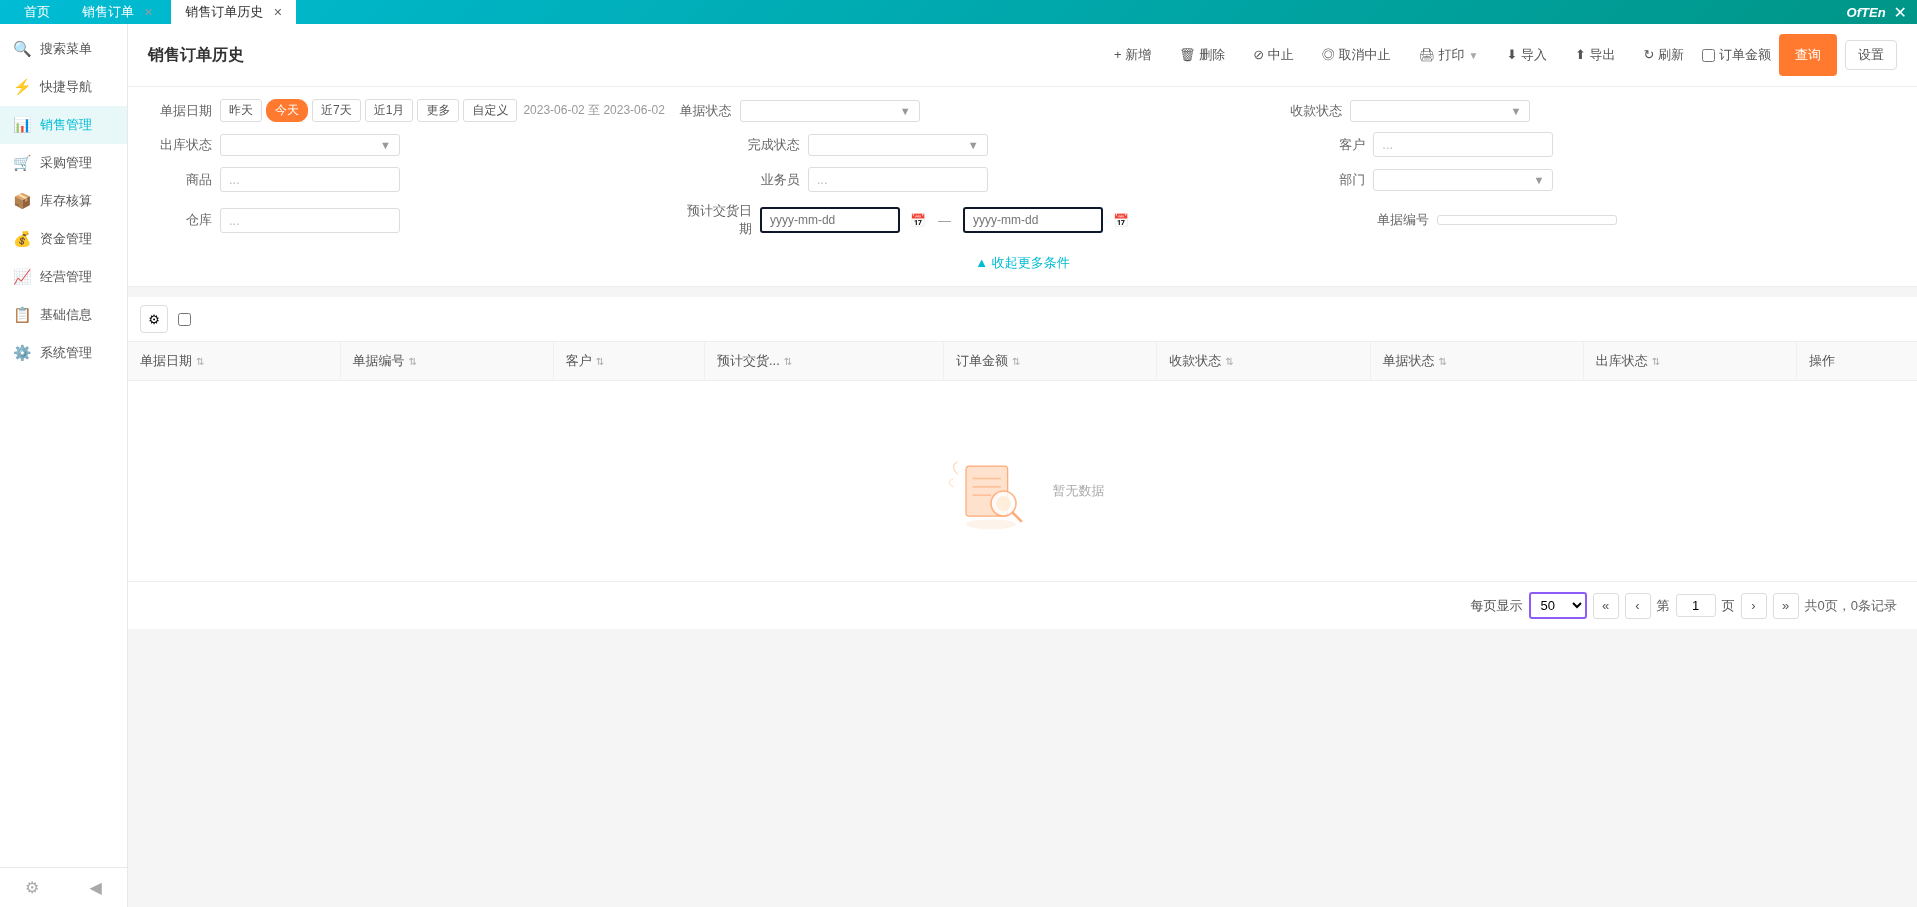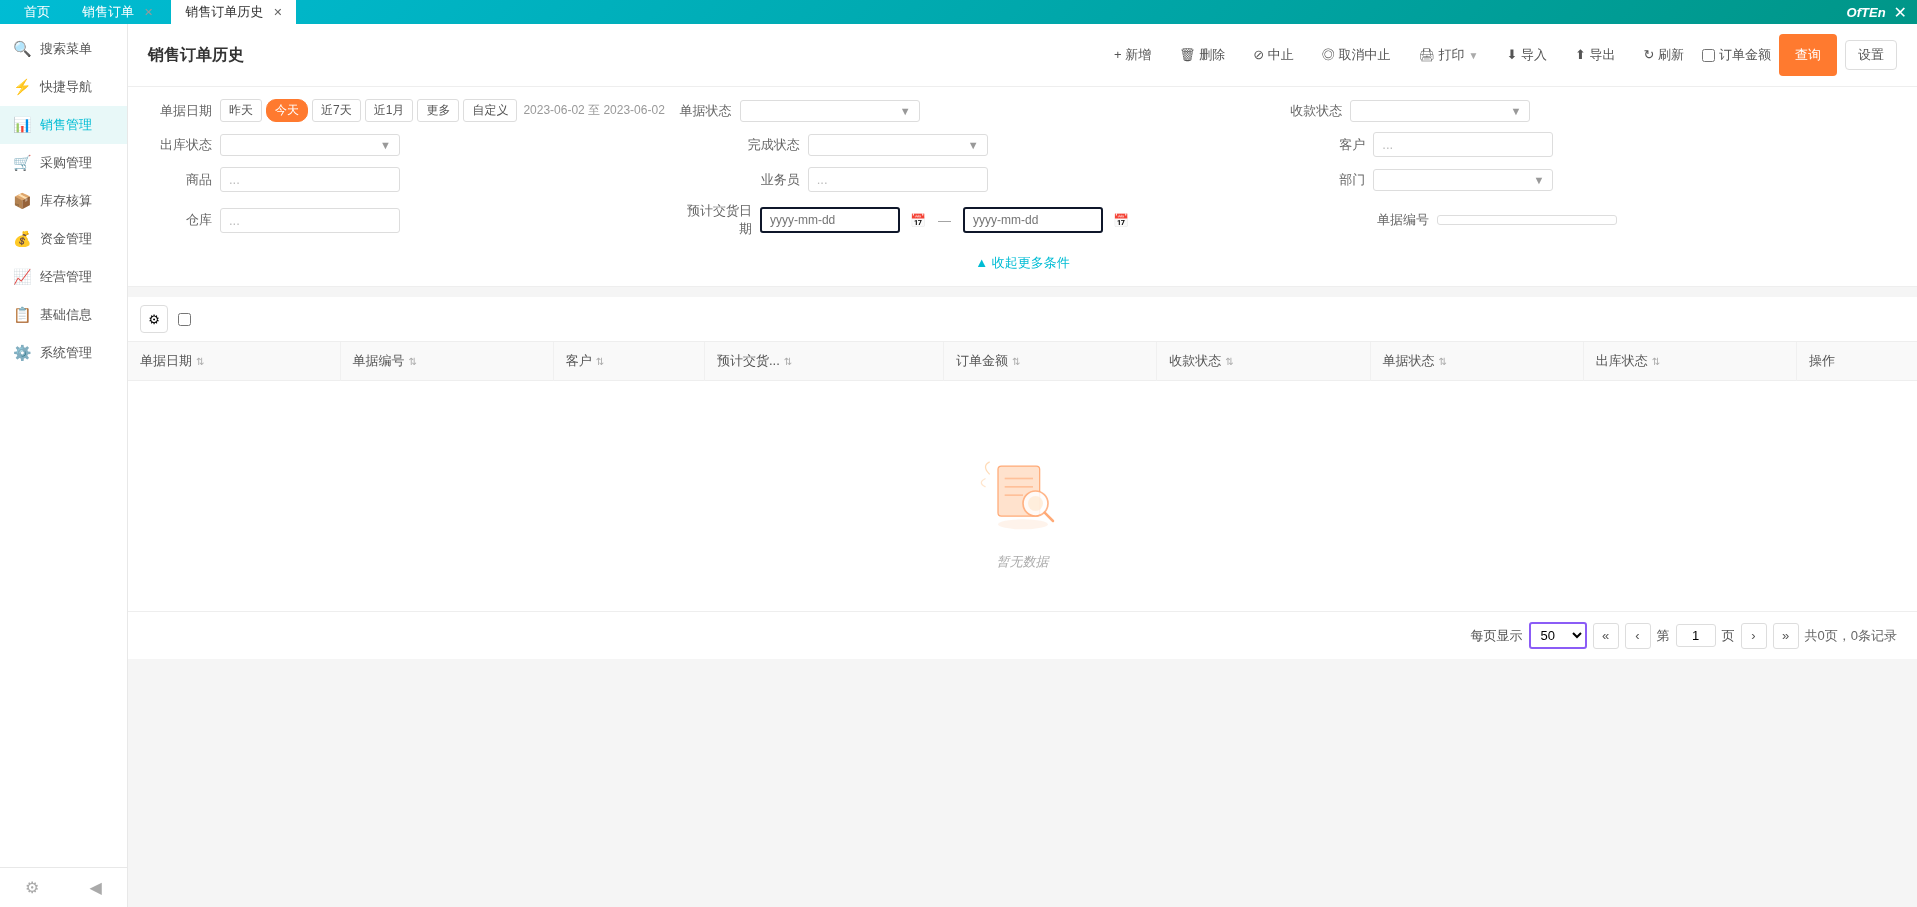--- a/index.html
+++ b/index.html
@@ -300,26 +300,25 @@
     .th-sort {
       display: flex;
       align-items: center;
       gap: 4px;
     }
     .sort-icon { color: #aaa; font-size: 10px; }
 
     
     .empty-state {
       display: flex;
-      flex-direction: column;
+      flex-direction: row;
       align-items: center;
       justify-content: center;
       padding: 60px 0 40px;
       gap: 12px;
-      font-style: italic;
     }
     .empty-icon {
       width: 100px;
       height: 100px;
     }
     .empty-text {
       color: #aaa;
       font-size: 13px;
     }
 

